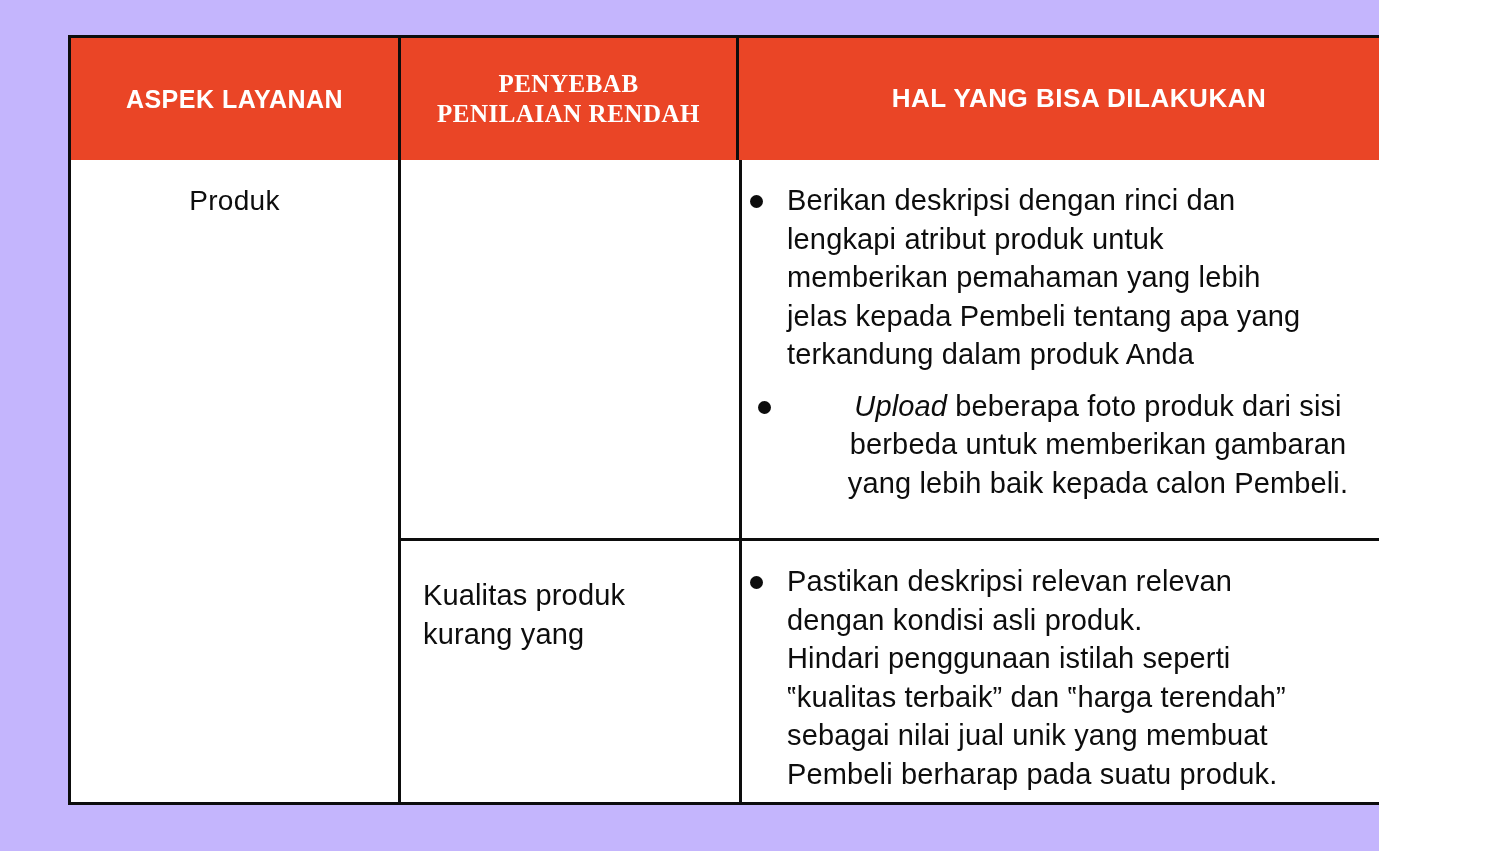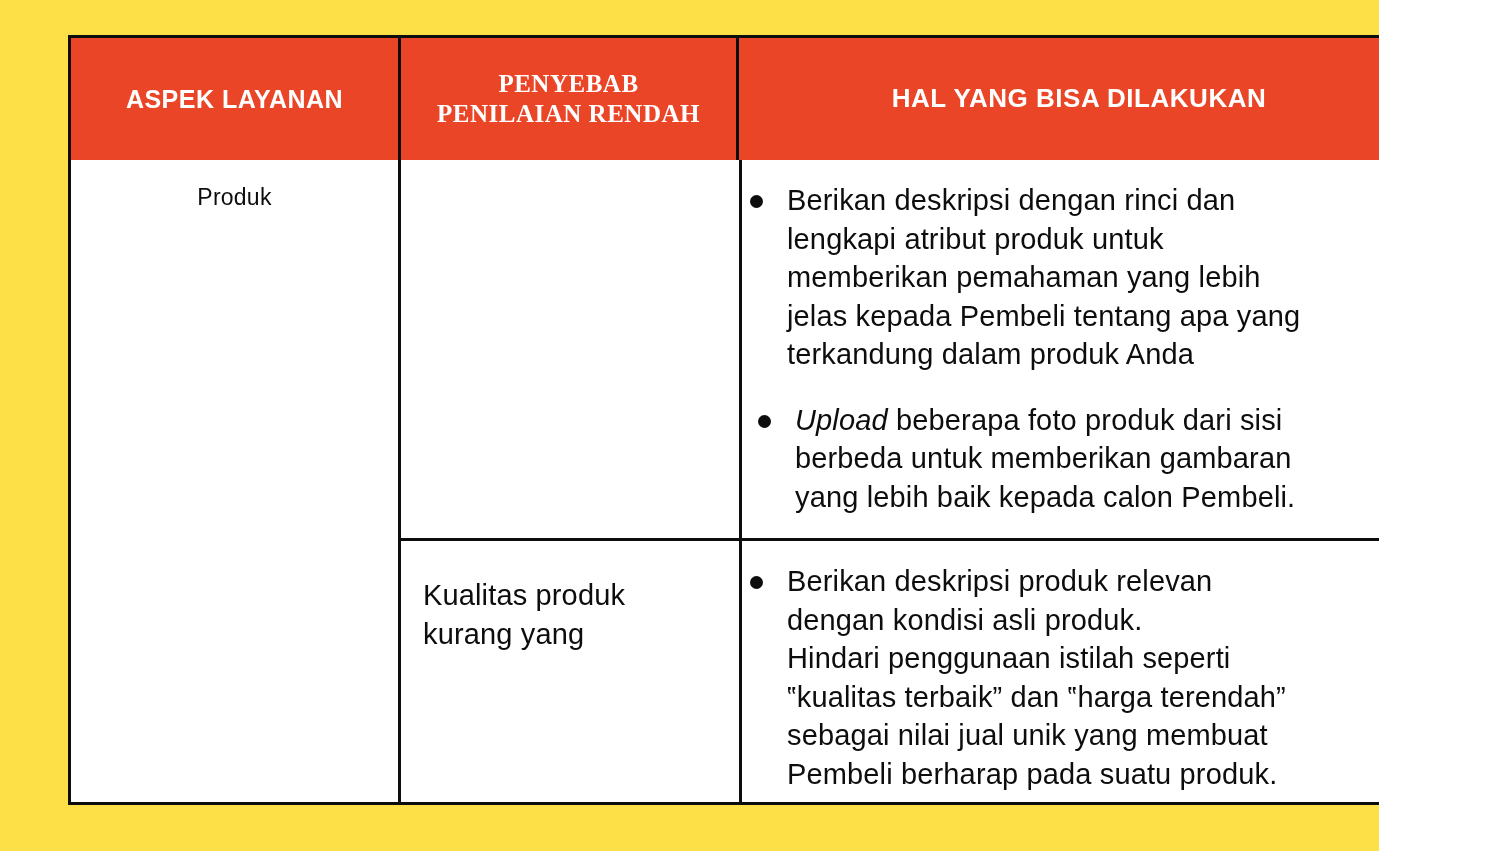--- a/index.html
+++ b/index.html
@@ -13,21 +13,21 @@
     height: 851px;
     font-family: "Liberation Sans", sans-serif;
     -webkit-font-smoothing: antialiased;
   }
 
   #page-root {
     position: relative;
     width: 1379px;
     height: 851px;
     overflow: hidden;
-    background: #fde047;
+    background: #c4b5fd;
   }
 
   
   .table-wrap {
     position: absolute;
     left: 68px;
     top: 35px;
     width: 1354px;
     height: 770px;
     box-sizing: border-box;
@@ -111,21 +111,21 @@
     left: 0;
     top: 0;
     width: 327px;
     bottom: 0;
     display: flex;
     justify-content: center;
     padding-top: 23px;
     box-sizing: border-box;
   }
   .aspect-label {
-    font-size: 23px;
+    font-size: 28px;
     color: #0d0d0d;
     line-height: 1.25;
     letter-spacing: 0.01em;
   }
 
   
   .cause-cell {
     position: absolute;
     left: 330px;
     width: 338px;
@@ -158,21 +158,21 @@
     padding: 0;
   }
   .bullet-item {
     position: relative;
     padding-left: 40px;
     font-size: 29px;
     color: #0d0d0d;
     line-height: 1.33;
     letter-spacing: 0.005em;
   }
-  .bullet-item + .bullet-item { margin-top: 27px; }
+  .bullet-item + .bullet-item { margin-top: 13px; text-align: center; }
   .bullet-dot {
     position: absolute;
     left: 3px;
     top: 14px;
     width: 13px;
     height: 13px;
     border-radius: 50%;
     background: #0d0d0d;
   }
   .bullet-item.indent-b { padding-left: 48px; }
@@ -248,21 +248,21 @@
             <span class="ln">Kualitas produk</span>
             <span class="ln">kurang yang</span>
           </div>
         </div>
 
         <div class="action-cell r2">
           <ul class="bullet-list">
 
             <li class="bullet-item">
               <span class="bullet-dot"></span>
-              <span class="ln">Berikan deskripsi produk relevan</span>
+              <span class="ln">Pastikan deskripsi relevan relevan</span>
               <span class="ln">dengan kondisi asli produk.</span>
               <span class="ln">Hindari penggunaan istilah seperti</span>
               <span class="ln">‟kualitas terbaik” dan ‟harga terendah”</span>
               <span class="ln">sebagai nilai jual unik yang membuat</span>
               <span class="ln">Pembeli berharap pada suatu produk.</span>
             </li>
 
           </ul>
         </div>
 

